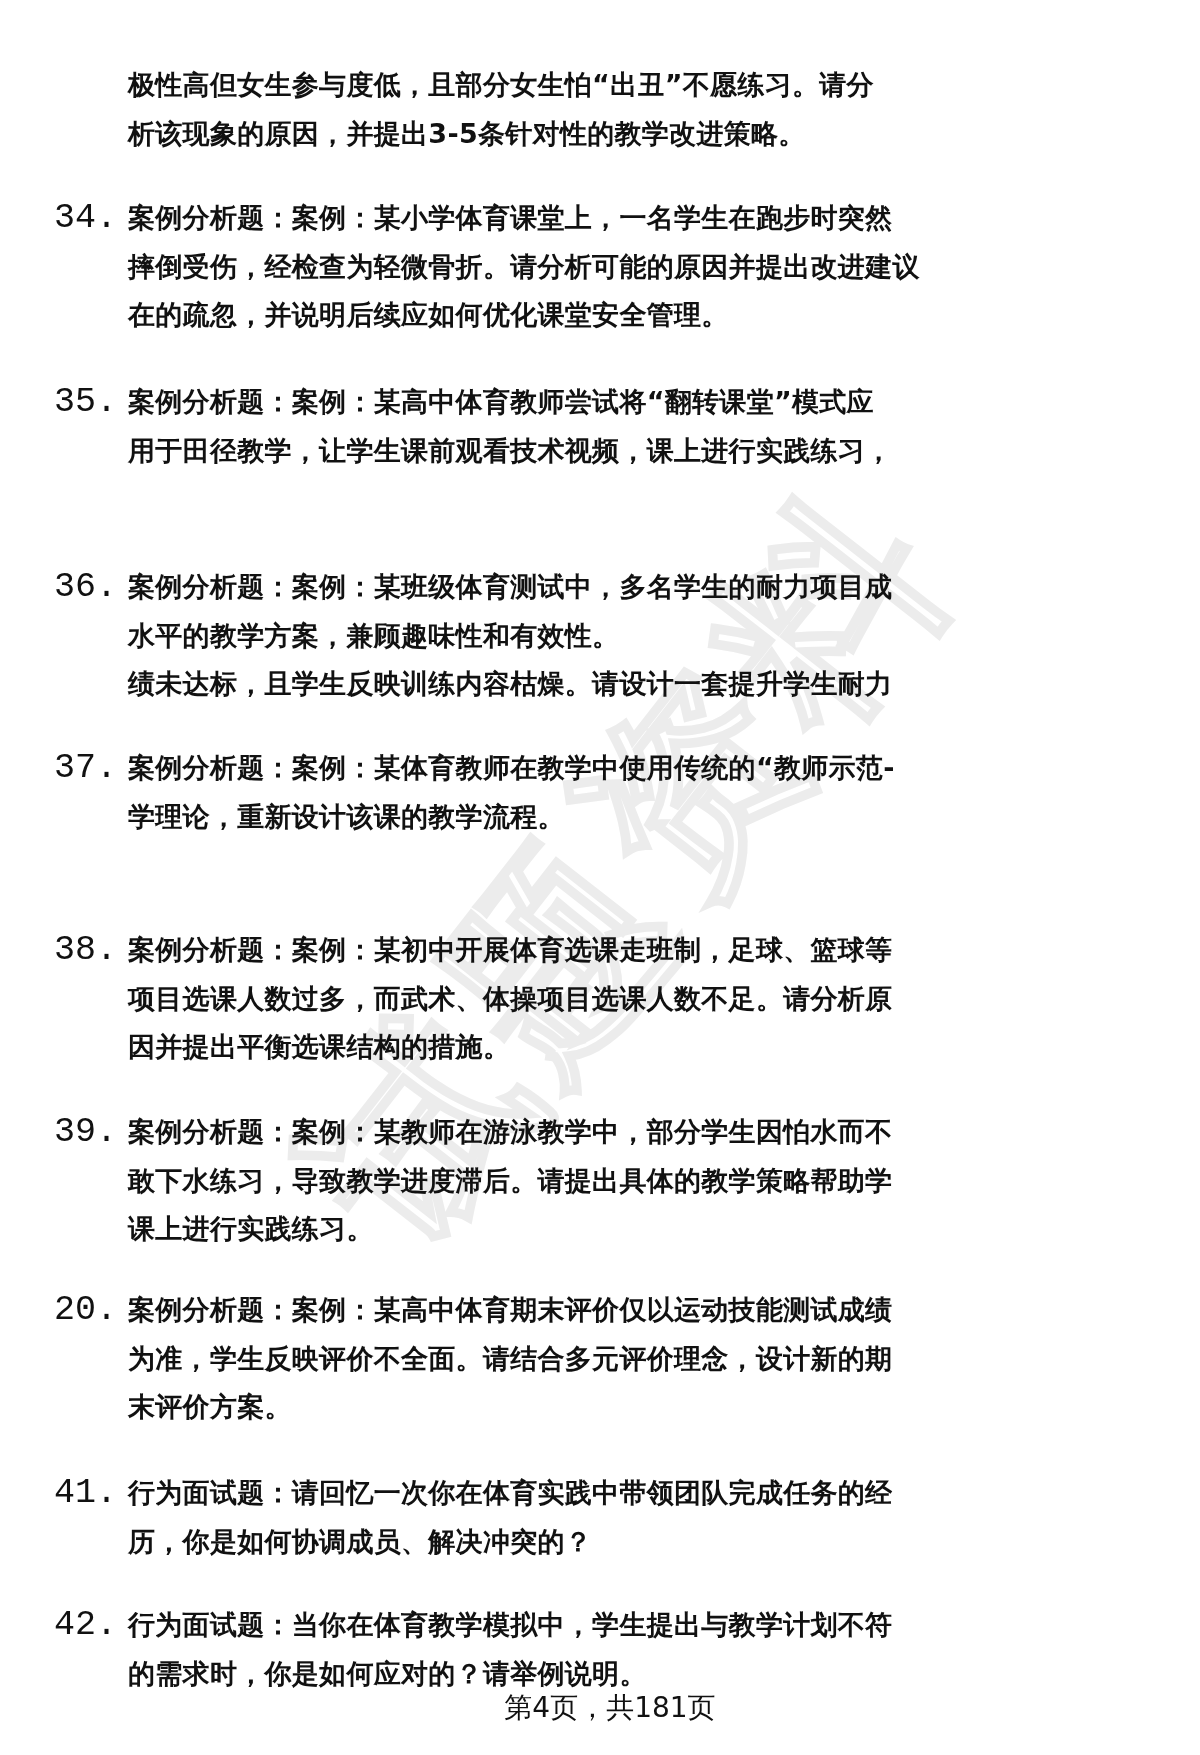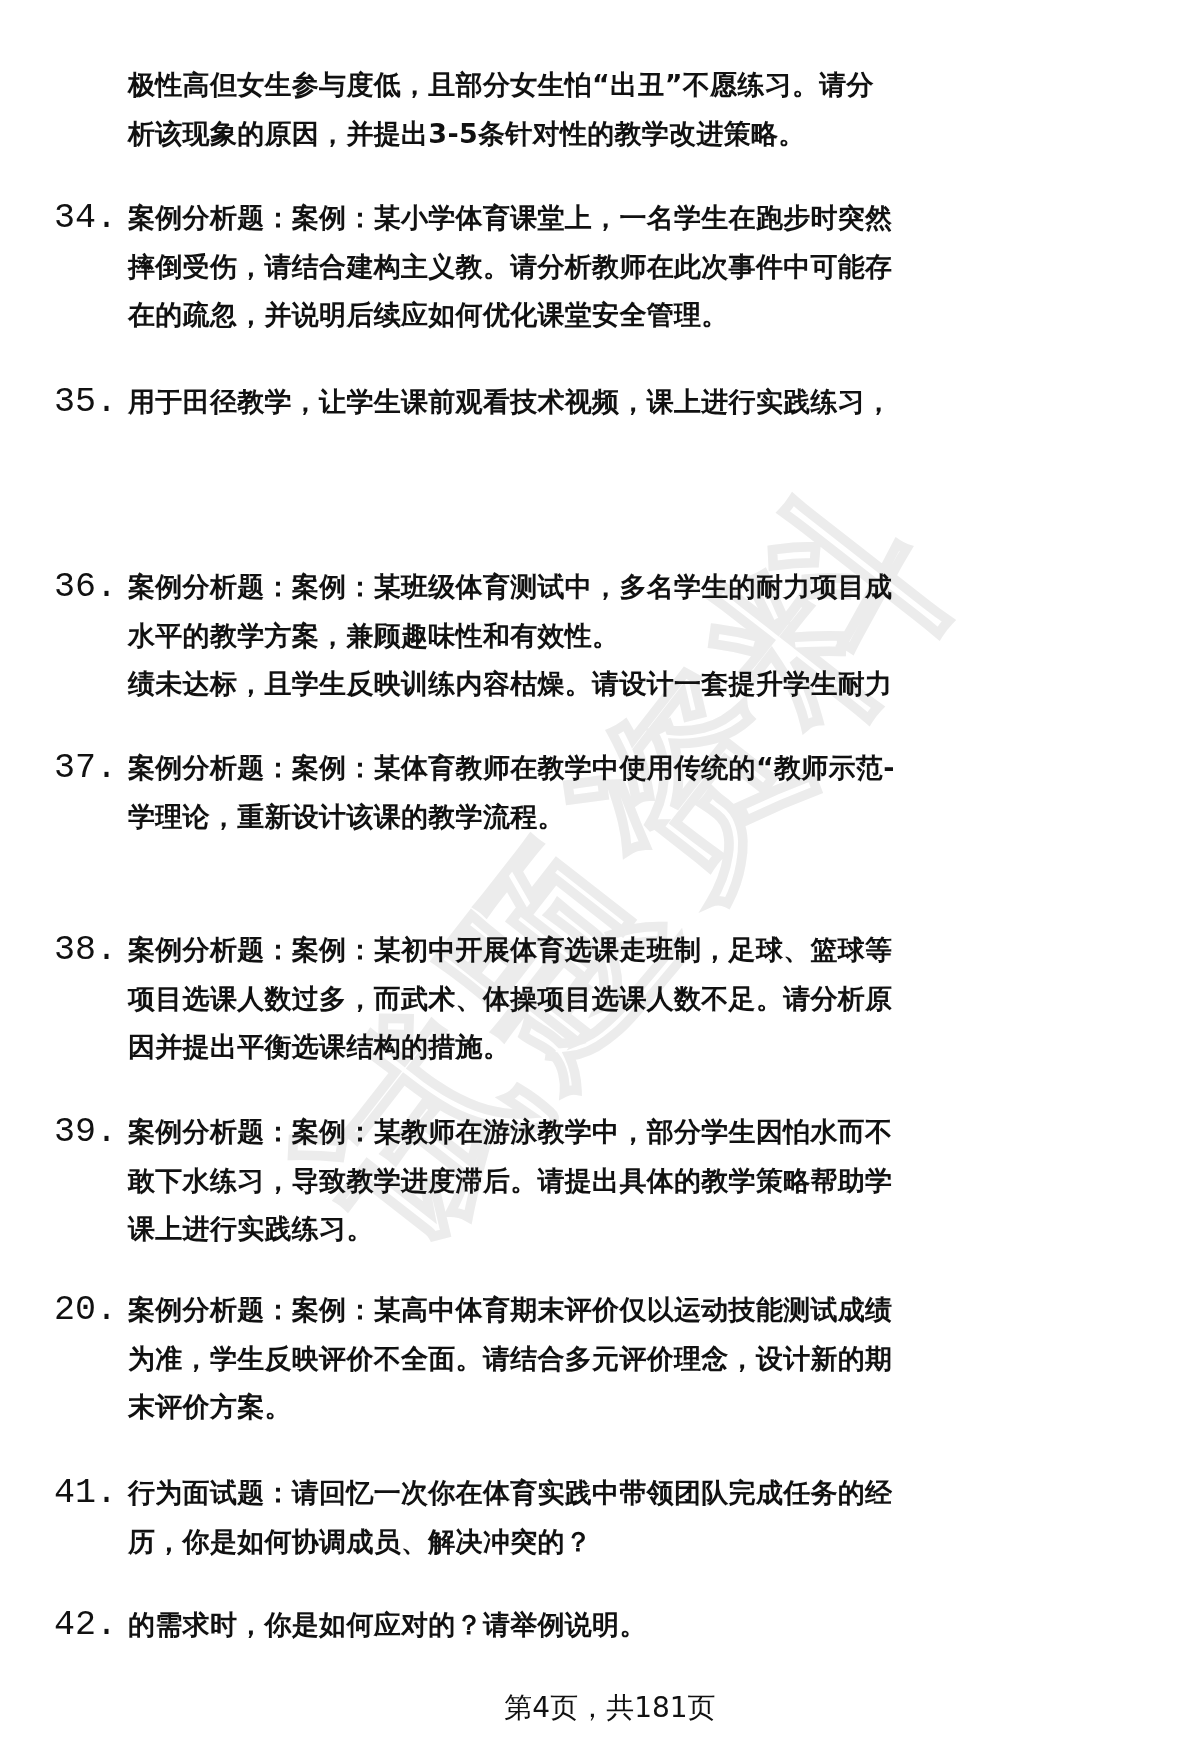--- a/index.html
+++ b/index.html
@@ -44,28 +44,29 @@
     <div class="text">
       <span class="line">极性高但女生参与度低，且部分女生怕“出丑”不愿练习。请分</span>
       <span class="line">析该现象的原因，并提出3-5条针对性的教学改进策略。</span>
     </div>
   </div>
 
   <div class="item" style="top:194px;">
     <span class="num">34.</span>
     <div class="text">
       <span class="line">案例分析题：案例：某小学体育课堂上，一名学生在跑步时突然</span>
-      <span class="line">摔倒受伤，请结合建构主义教。请分析教师在此次事件中可能存</span>
+      <span class="line">摔倒受伤，经检查为轻微骨折。请分析可能的原因并提出改进建议</span>
       <span class="line">在的疏忽，并说明后续应如何优化课堂安全管理。</span>
     </div>
   </div>
 
   <div class="item" style="top:378px;">
     <span class="num">35.</span>
     <div class="text">
+      <span class="line">案例分析题：案例：某高中体育教师尝试将“翻转课堂”模式应</span>
       <span class="line">用于田径教学，让学生课前观看技术视频，课上进行实践练习，</span>
     </div>
   </div>
 
   <div class="item" style="top:563px;">
     <span class="num">36.</span>
     <div class="text">
       <span class="line">案例分析题：案例：某班级体育测试中，多名学生的耐力项目成</span>
       <span class="line">水平的教学方案，兼顾趣味性和有效性。</span>
       <span class="line">绩未达标，且学生反映训练内容枯燥。请设计一套提升学生耐力</span>
@@ -111,18 +112,19 @@
     <span class="num">41.</span>
     <div class="text">
       <span class="line">行为面试题：请回忆一次你在体育实践中带领团队完成任务的经</span>
       <span class="line">历，你是如何协调成员、解决冲突的？</span>
     </div>
   </div>
 
   <div class="item" style="top:1601px;">
     <span class="num">42.</span>
     <div class="text">
+      <span class="line">行为面试题：当你在体育教学模拟中，学生提出与教学计划不符</span>
       <span class="line">的需求时，你是如何应对的？请举例说明。</span>
     </div>
   </div>
 
   <div class="footer">第4页，共181页</div>
 </div>
 
 </body></html>

